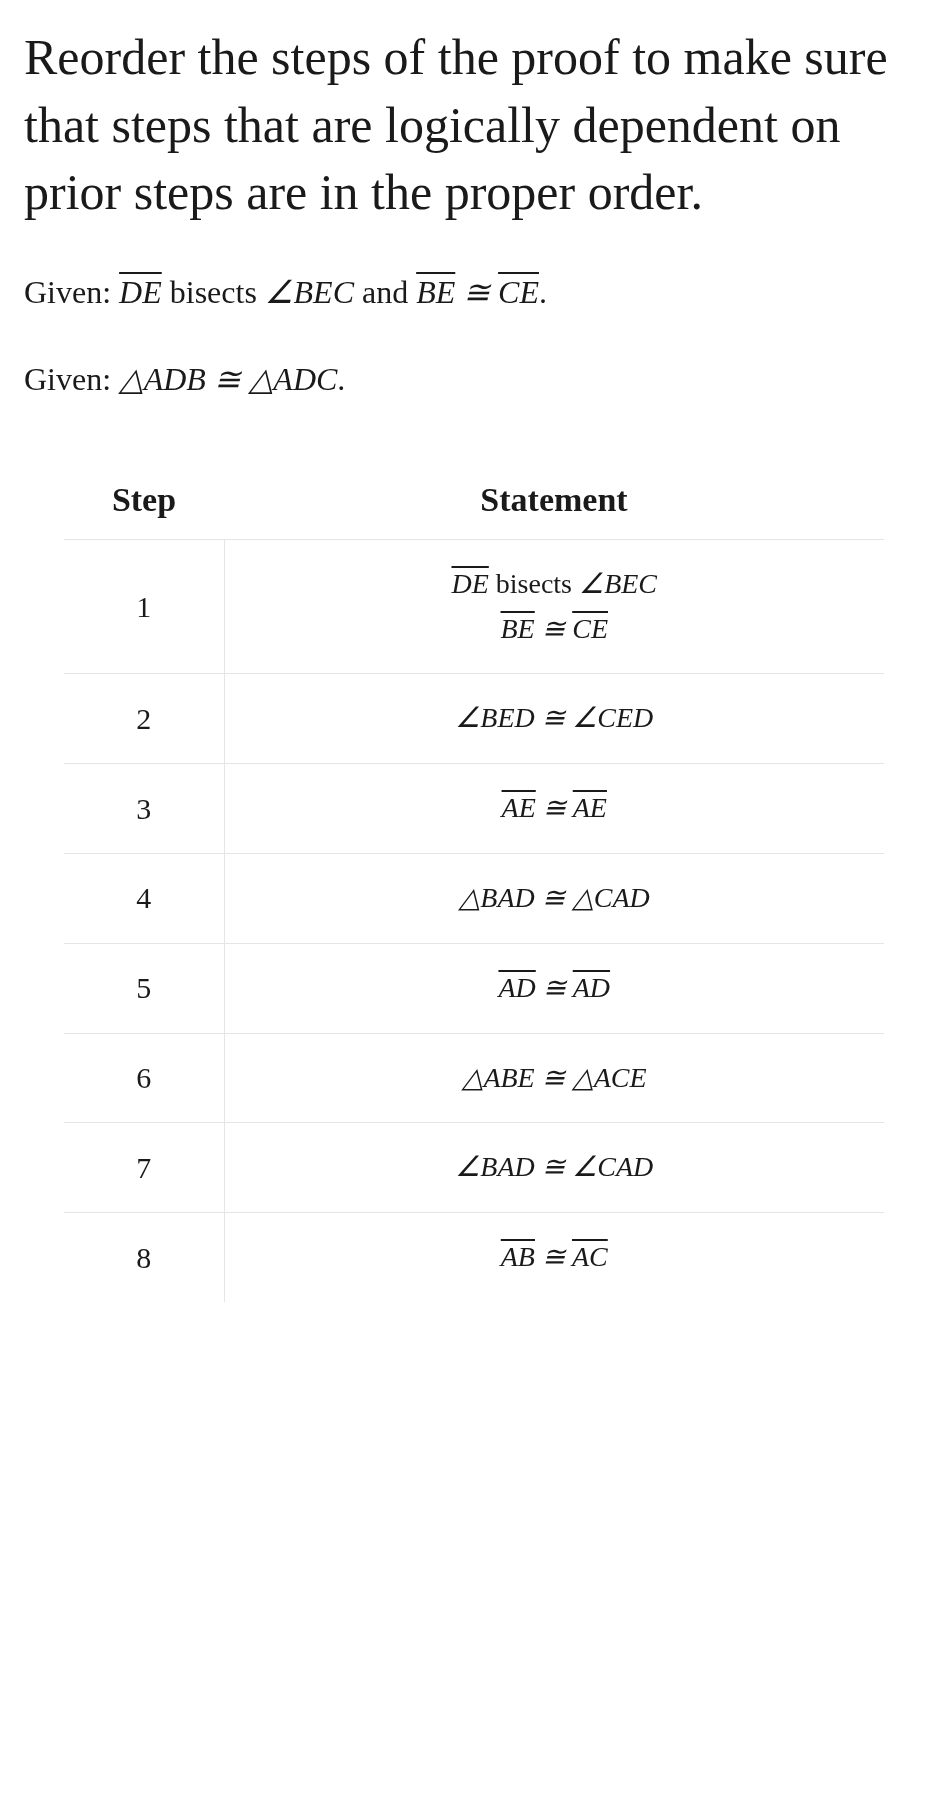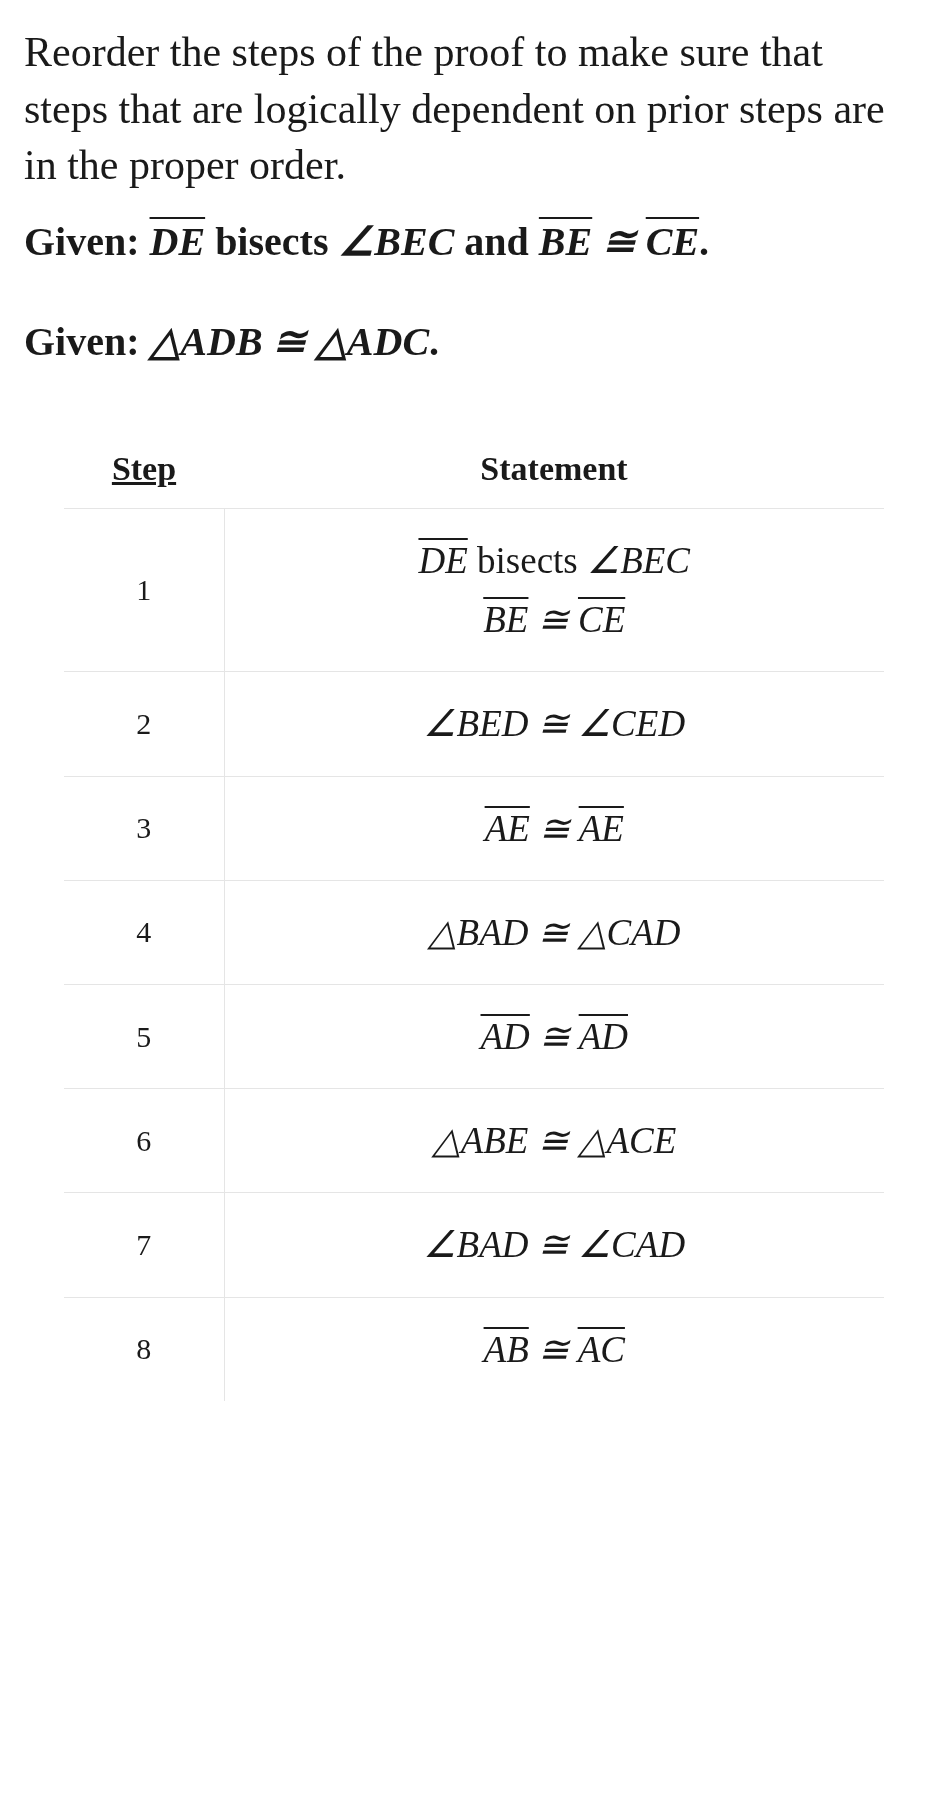--- a/index.html
+++ b/index.html
@@ -8,29 +8,28 @@
     background: #ffffff;
     width: 929px;
   }
   body {
     font-family: Georgia, 'Times New Roman', Times, serif;
     color: #1a1a1a;
     padding: 24px 24px 40px 24px;
     box-sizing: border-box;
   }
   .prompt-text {
-    font-size: 42px;
+    font-size: 50px;
     line-height: 1.35;
-    margin-bottom: 16px;
+    margin-bottom: 40px;
   }
   .given, .prove {
-    font-size: 40px;
+    font-size: 32px;
     line-height: 1.6;
     margin-bottom: 36px;
-    font-weight: bold;
   }
   .math {
     font-family: Georgia, 'Times New Roman', Times, serif;
     font-style: italic;
     white-space: nowrap;
   }
   .overline {
     text-decoration: overline;
     text-decoration-thickness: 2px;
   }
@@ -44,34 +43,34 @@
     width: 100%;
     font-size: 34px;
   }
   th {
     text-align: center;
     font-weight: bold;
     font-family: Georgia, 'Times New Roman', Times, serif;
     font-style: normal;
     padding: 16px 10px 20px 10px;
   }
-  th.step-col { width: 140px; text-decoration: underline; }
+  th.step-col { width: 140px; }
   td {
     padding: 22px 10px;
     text-align: center;
     vertical-align: middle;
     border-top: 1px solid #e5e5e5;
   }
   td.step-num {
     border-right: 1px solid #e5e5e5;
     font-family: Georgia, 'Times New Roman', Times, serif;
     font-size: 30px;
   }
   td.stmt {
-    font-size: 37px;
+    font-size: 28px;
     line-height: 1.6;
   }
   .nonitalic { font-style: normal; }
 </style>
 </head>
 <body>
 
 <div class="prompt-text">Reorder the steps of the proof to make sure that steps that are logically dependent on prior steps are in the proper order.</div>
 
 <div class="given">

